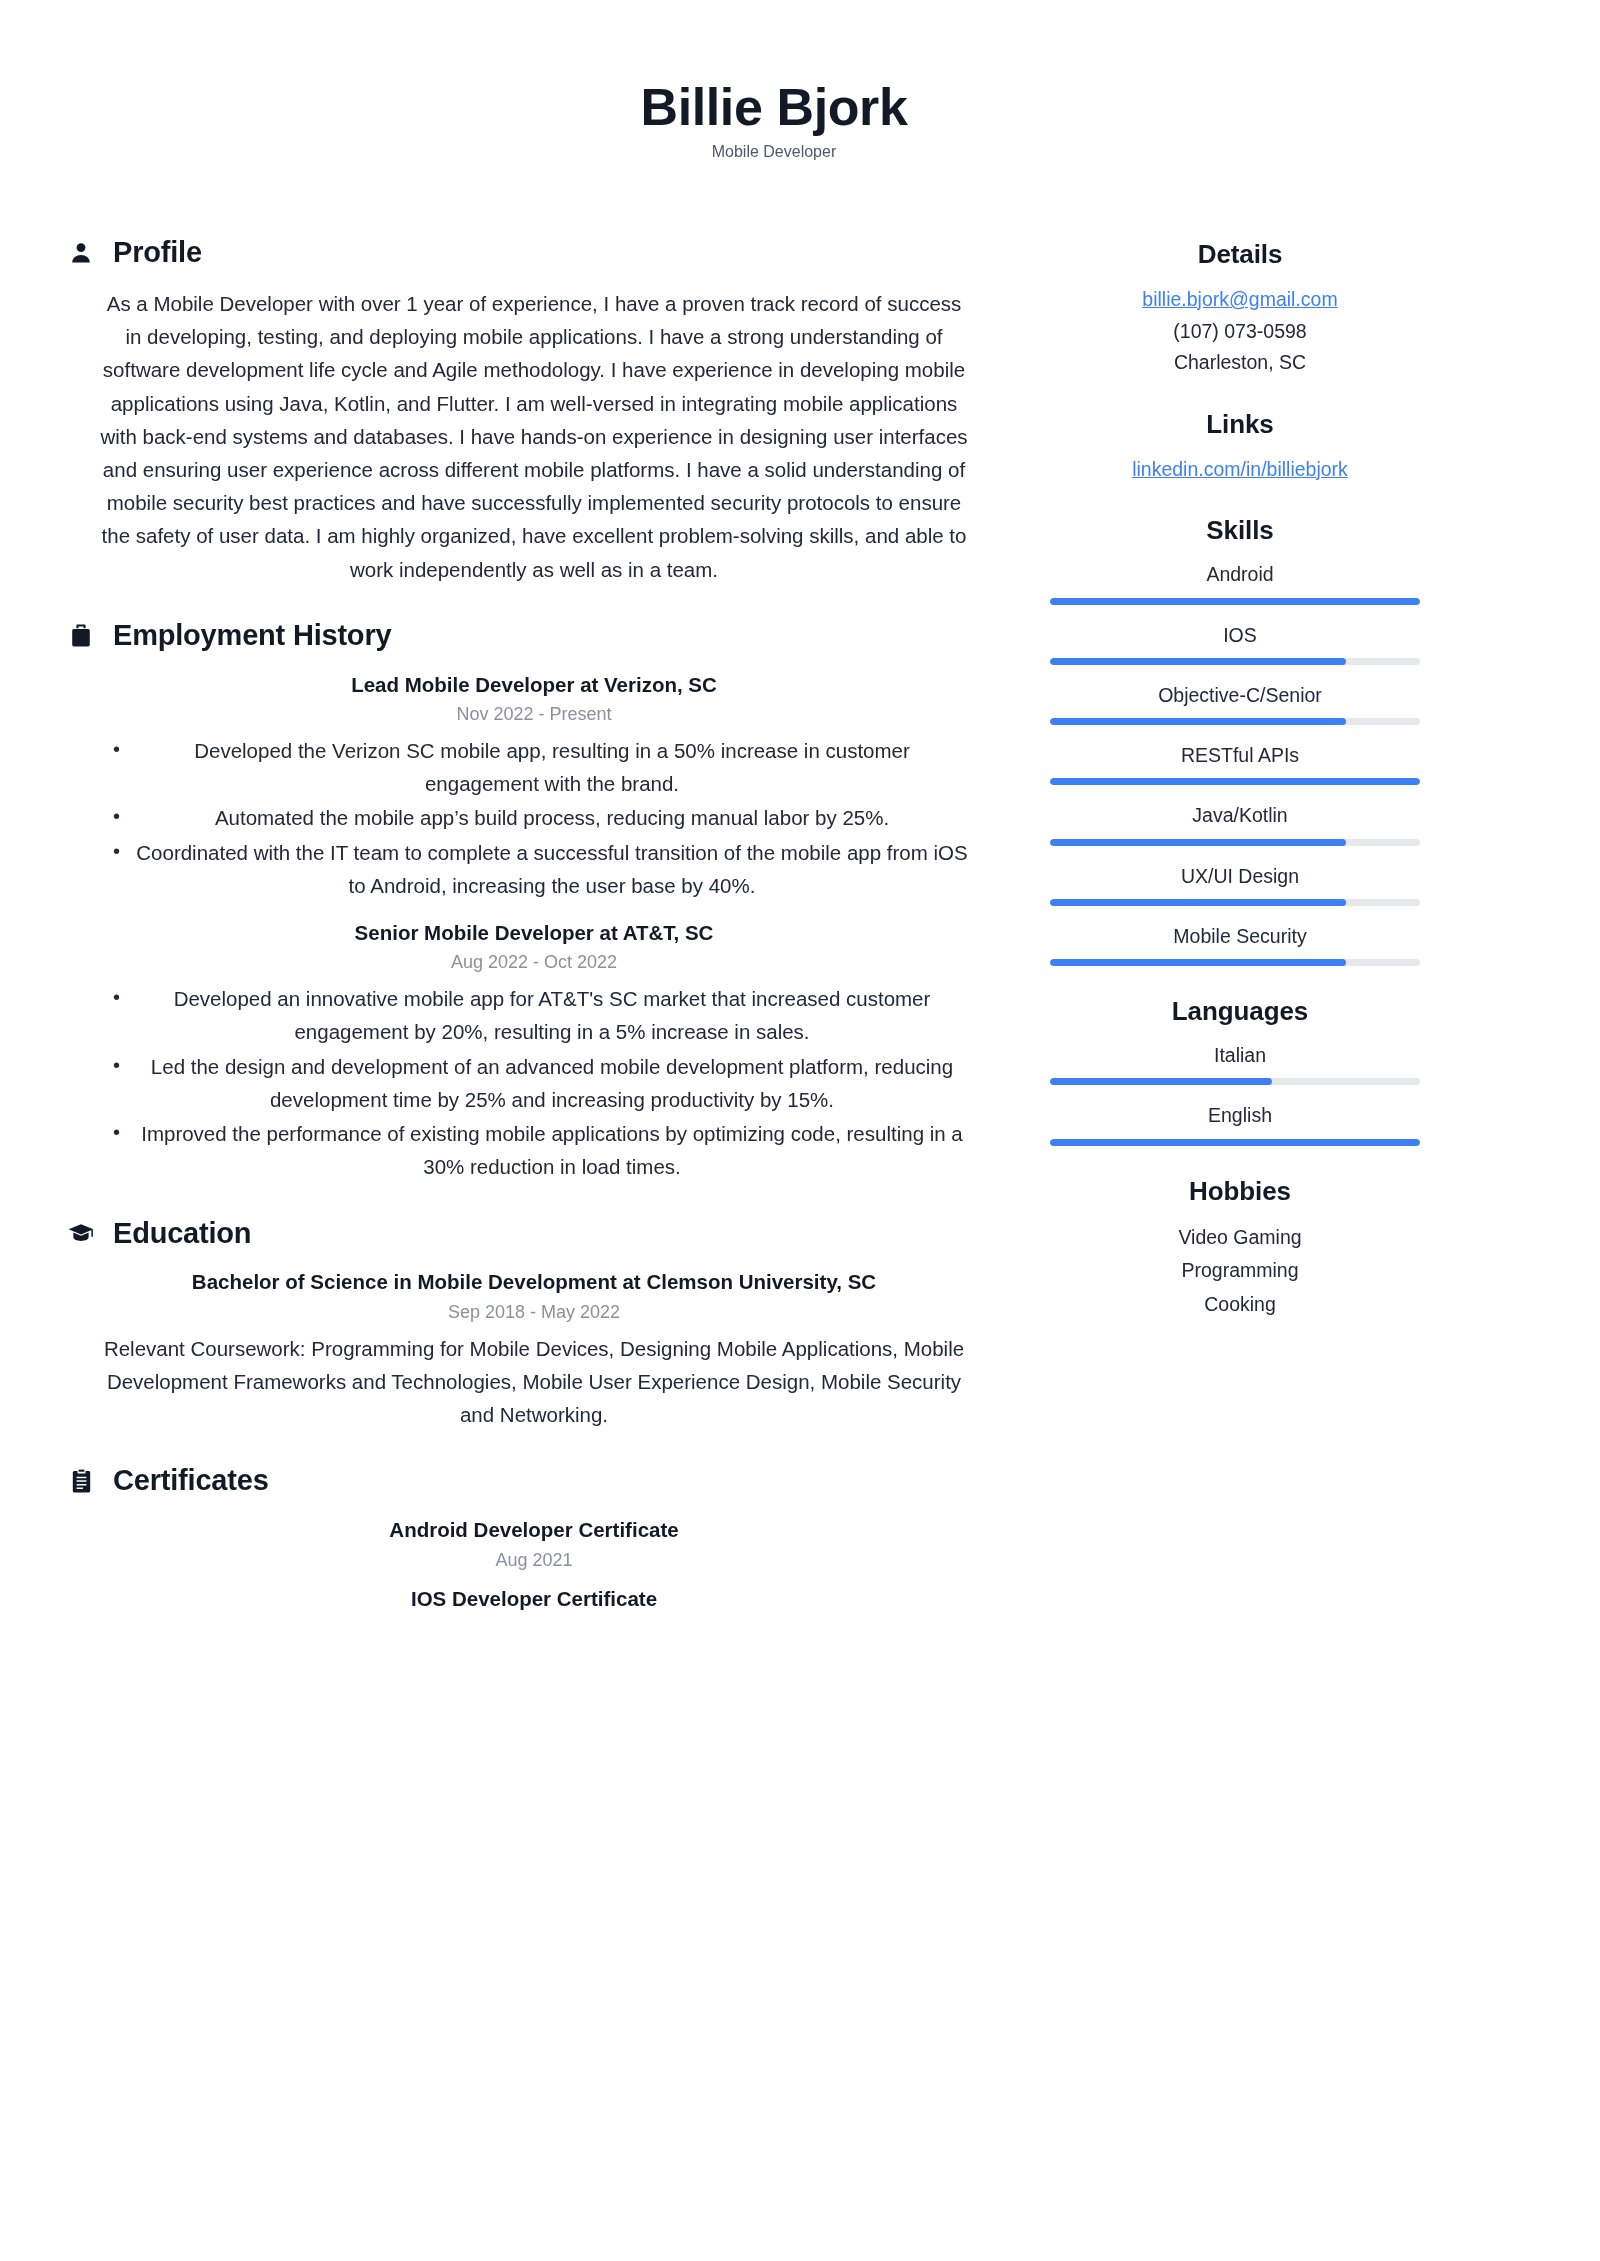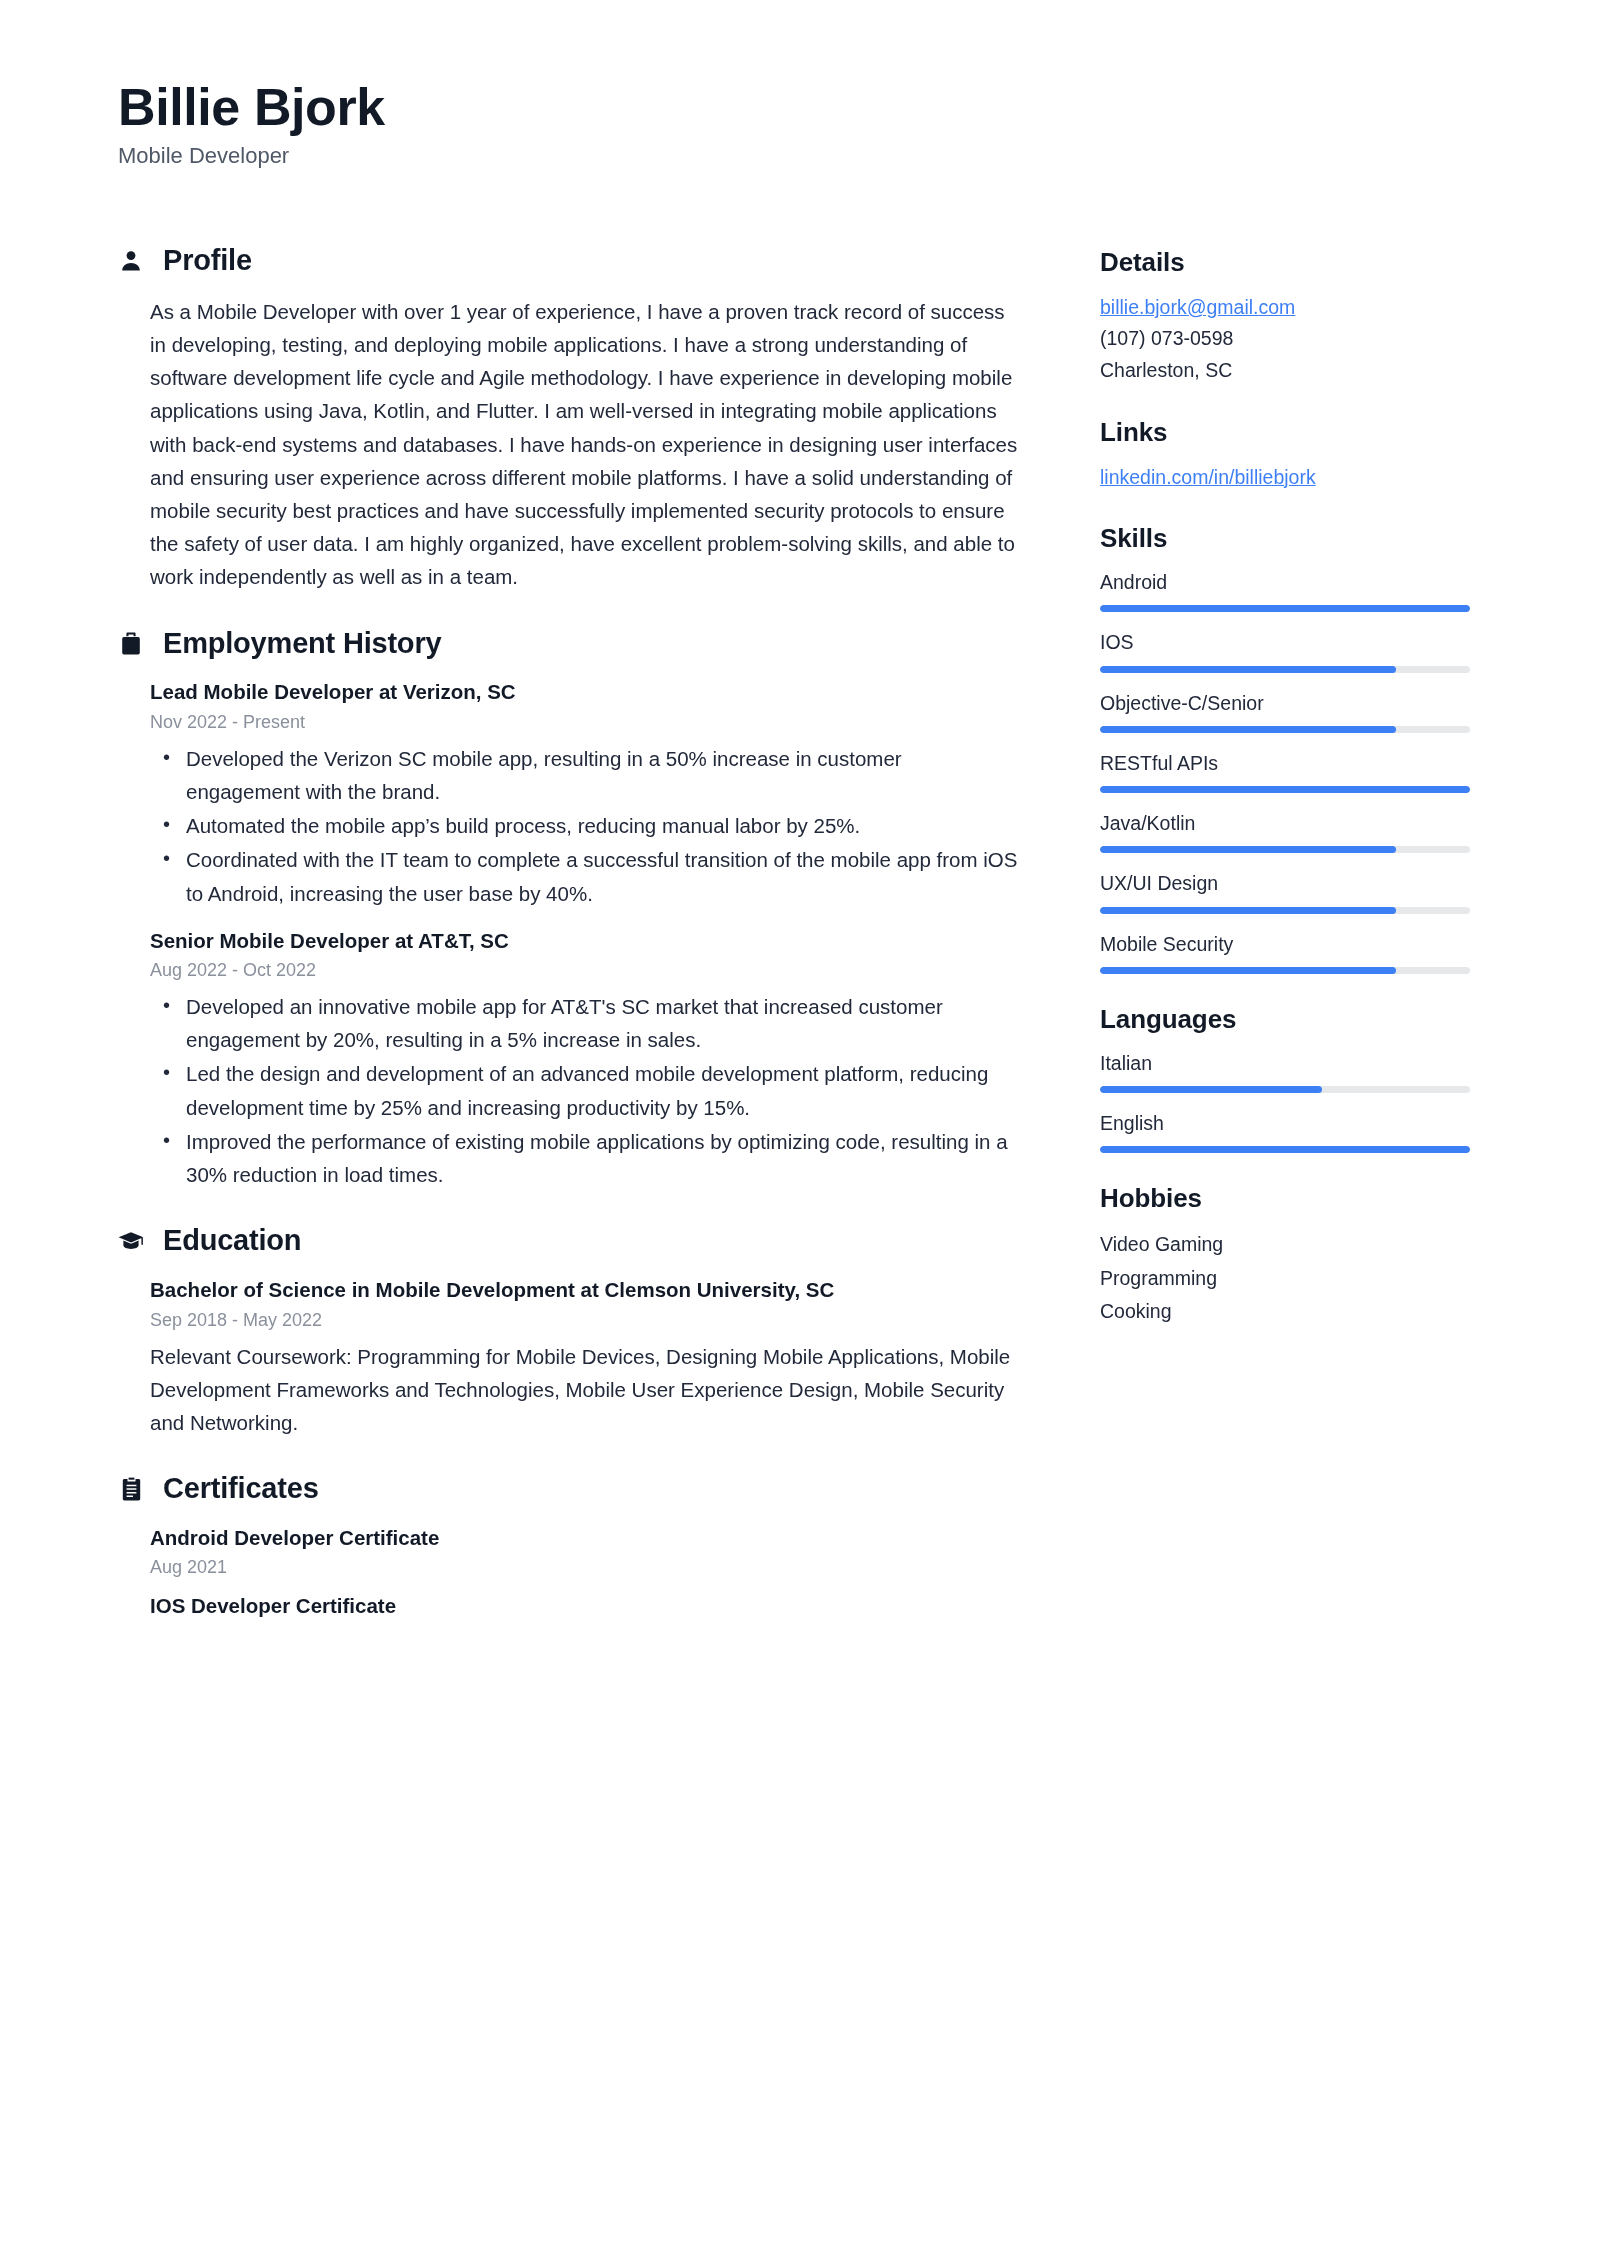--- a/index.html
+++ b/index.html
@@ -14,37 +14,38 @@
     font-family: "Liberation Sans", sans-serif;
     color: #131a27;
     position: relative;
     overflow: hidden;
   }
 
   .page {
     width: 1600px;
     height: 2261px;
     background: #ffffff;
-    padding: 78px 120px 0 118px;
+    padding: 78px 120px 0 68px;
     position: relative;
+    text-align: center;
   }
 
   
   .header { margin-bottom: 74px; }
 
   .full-name {
     font-size: 52px;
     font-weight: bold;
     letter-spacing: -0.4px;
     color: #131a27;
     line-height: 1.12;
   }
 
   .job-title {
-    font-size: 22px;
+    font-size: 16px;
     font-weight: normal;
     color: #4f5866;
     margin-top: 6px;
     line-height: 1.3;
   }
 
   
   .body-cols {
     display: flex;
     align-items: flex-start;

